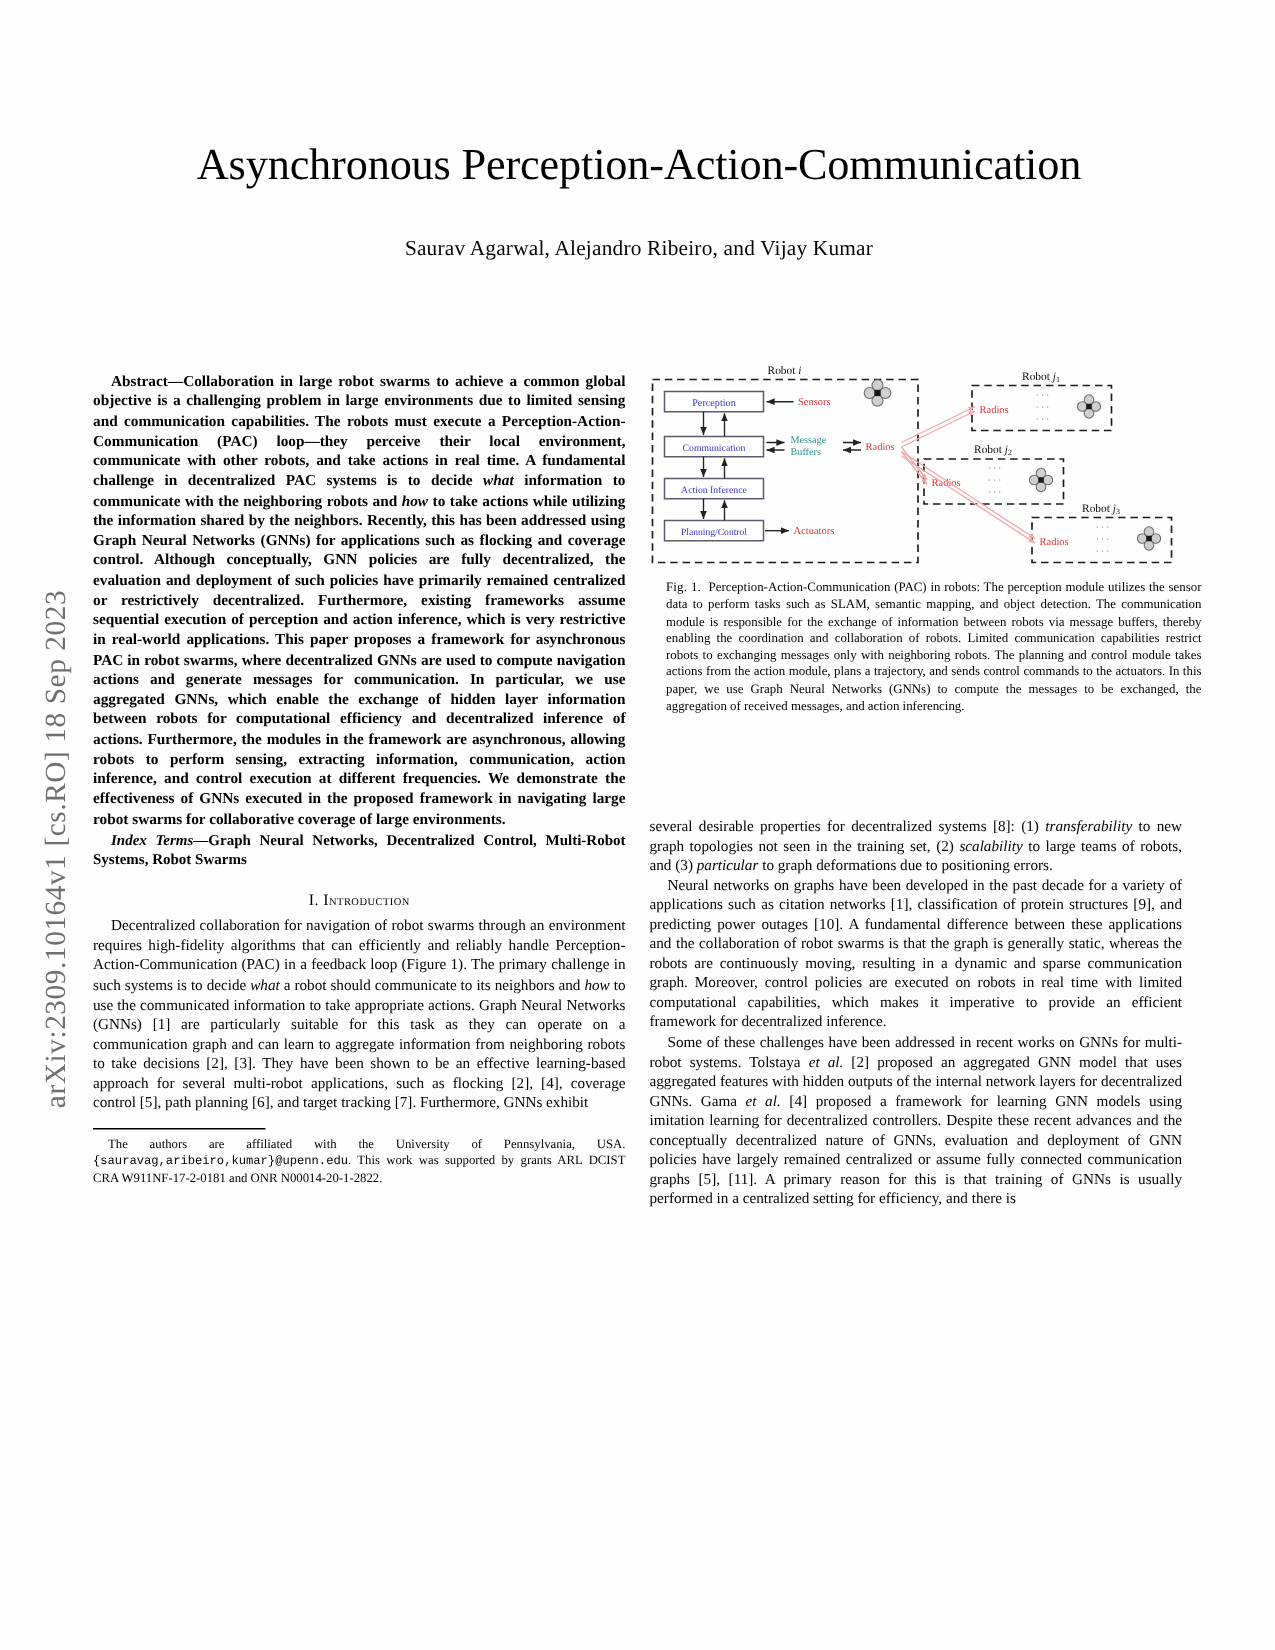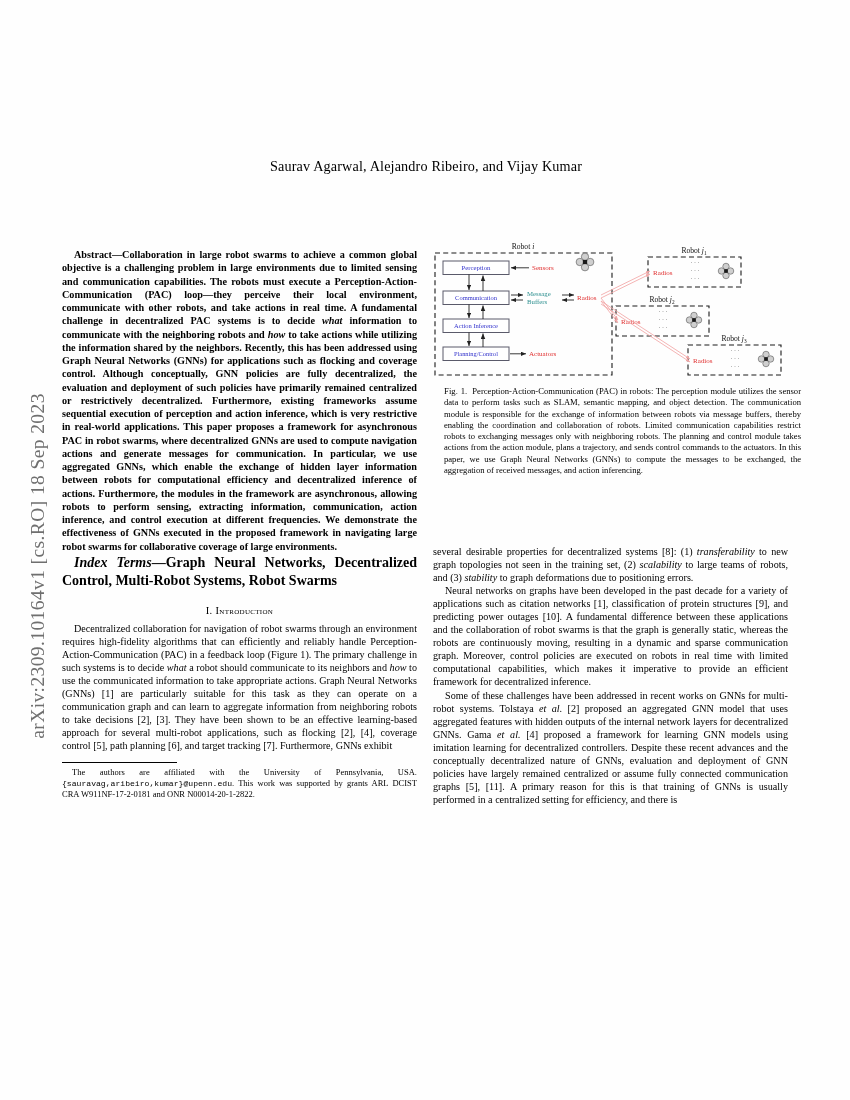--- a/index.html
+++ b/index.html
@@ -81,21 +81,21 @@
     font-size: 10.2px;
     line-height: 1.30;
   }
   .abstract-body .lead { font-weight: bold; }
   .abstract-body i { font-style: italic; }
 
   .index-terms {
     font-weight: bold;
     text-indent: 12px;
     margin-top: 1px;
-    font-size: 14px;
+    font-size: 10px;
     line-height: 1.30;
     text-align: justify;
   }
   .index-terms .lead { font-style: italic; }
 
   .section-head {
     text-align: center;
     font-size: 10.6px;
     margin: 14px 0 4px 0;
     font-variant: small-caps;
@@ -146,21 +146,21 @@
 </style>
 </head>
 <body>
 
 <div class="page">
 
   <div class="arxiv-stamp">arXiv:2309.10164v1  [cs.RO]  18 Sep 2023</div>
 
   <div class="title-block">
     <h1 class="paper-title">
-      <br>
+      <span>Asynchronous Perception-Action-Communication</span><br>
     </h1>
     <div class="authors">Saurav Agarwal, Alejandro Ribeiro, and Vijay Kumar</div>
   </div>
 
   <div class="col col-left">
 
     <div class="abstract-body">
       <span style="display:inline-block;width:12px"></span><span class="lead">Abstract</span><span>—</span><span>Collaboration in large robot swarms to achieve a common global objective is a challenging problem in large environments due to limited sensing and communication capabilities. The robots must execute a Perception-Action-Communication (PAC) loop—they perceive their local environment, communicate with other robots, and take actions in real time. A fundamental challenge in decentralized PAC systems is to decide </span><i>what</i><span> information to communicate with the neighboring robots and </span><i>how</i><span> to take actions while utilizing the information shared by the neighbors. Recently, this has been addressed using Graph Neural Networks (GNNs) for applications such as flocking and coverage control. Although conceptually, GNN policies are fully decentralized, the evaluation and deployment of such policies have primarily remained centralized or restrictively decentralized. Furthermore, existing frameworks assume sequential execution of perception and action inference, which is very restrictive in real-world applications. This paper proposes a framework for asynchronous PAC in robot swarms, where decentralized GNNs are used to compute navigation actions and generate messages for communication. In particular, we use aggregated GNNs, which enable the exchange of hidden layer information between robots for computational efficiency and decentralized inference of actions. Furthermore, the modules in the framework are asynchronous, allowing robots to perform sensing, extracting information, communication, action inference, and control execution at different frequencies. We demonstrate the effectiveness of GNNs executed in the proposed framework in navigating large robot swarms for collaborative coverage of large environments.</span>
     </div>
 
@@ -305,20 +305,20 @@
         <line x1="168" y1="64" x2="257" y2="122" marker-end="url(#arPink)"></line>
       </g>
     </svg>
   </div>
 
   <div class="figure-caption">
     <span class="figlabel">Fig. 1.</span>&nbsp;&nbsp;<span>Perception-Action-Communication (PAC) in robots: The perception module utilizes the sensor data to perform tasks such as SLAM, semantic mapping, and object detection. The communication module is responsible for the exchange of information between robots via message buffers, thereby enabling the coordination and collaboration of robots. Limited communication capabilities restrict robots to exchanging messages only with neighboring robots. The planning and control module takes actions from the action module, plans a trajectory, and sends control commands to the actuators. In this paper, we use Graph Neural Networks (GNNs) to compute the messages to be exchanged, the aggregation of received messages, and action inferencing.</span>
   </div>
 
   <div class="col col-right" style="top:545px;">
-    <p class="body-text noindent"><span>several desirable properties for decentralized systems [8]: (1) </span><i>transferability</i><span> to new graph topologies not seen in the training set, (2) </span><i>scalability</i><span> to large teams of robots, and (3) </span><i>stability</i><span> to graph deformations due to positioning errors.</span></p>
+    <p class="body-text noindent"><span>several desirable properties for decentralized systems [8]: (1) </span><i>transferability</i><span> to new graph topologies not seen in the training set, (2) </span><i>scalability</i><span> to large teams of robots, and (3) </span><i>particular</i><span> to graph deformations due to positioning errors.</span></p>
 
     <p class="body-text">Neural networks on graphs have been developed in the past decade for a variety of applications such as citation networks [1], classification of protein structures [9], and predicting power outages [10]. A fundamental difference between these applications and the collaboration of robot swarms is that the graph is generally static, whereas the robots are continuously moving, resulting in a dynamic and sparse communication graph. Moreover, control policies are executed on robots in real time with limited computational capabilities, which makes it imperative to provide an efficient framework for decentralized inference.</p>
 
     <p class="body-text"><span>Some of these challenges have been addressed in recent works on GNNs for multi-robot systems. Tolstaya </span><i>et al.</i><span> [2] proposed an aggregated GNN model that uses aggregated features with hidden outputs of the internal network layers for decentralized GNNs. Gama </span><i>et al.</i><span> [4] proposed a framework for learning GNN models using imitation learning for decentralized controllers. Despite these recent advances and the conceptually decentralized nature of GNNs, evaluation and deployment of GNN policies have largely remained centralized or assume fully connected communication graphs [5], [11]. A primary reason for this is that training of GNNs is usually performed in a centralized setting for efficiency, and there is</span></p>
   </div>
 
 </div>
 
 </body></html>

